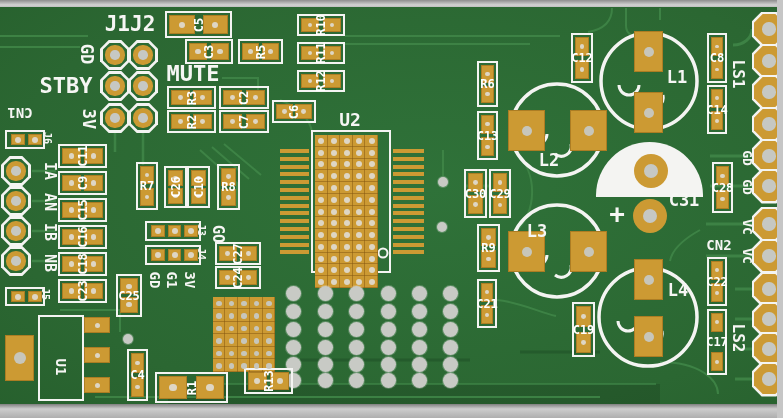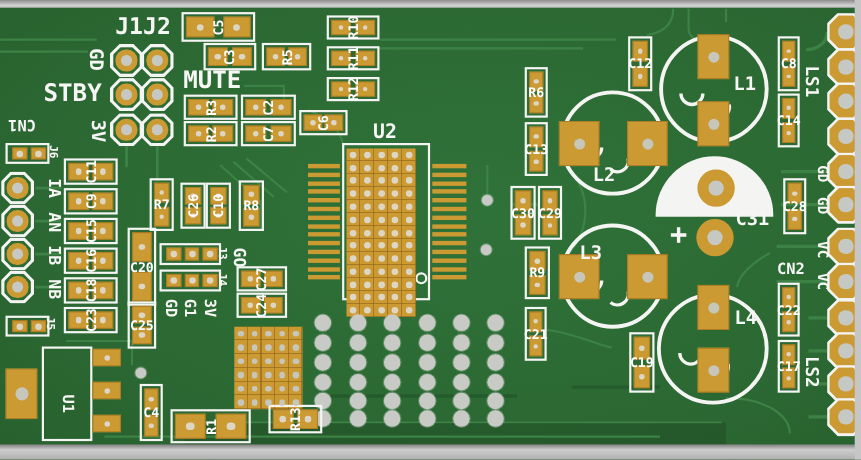--- a/index.html
+++ b/index.html
@@ -315,21 +315,21 @@
     </div>
     <div class="smd" style="left: 707px; top: 257px; width: 20px; height: 49px;">
       <div class="pad" style="left: 2px; top: 2px; width: 12px; height: 18.6px;">
         <div class="dot" style="width: 3.8px; height: 3.8px; left: 50%; top: 50%; margin-left: -1.9px; margin-top: -1.9px;"></div>
       </div>
       <div class="pad" style="left: 2px; bottom: 2px; width: 12px; height: 18.6px;">
         <div class="dot" style="width: 3.8px; height: 3.8px; left: 50%; top: 50%; margin-left: -1.9px; margin-top: -1.9px;"></div>
       </div>
       <div class="ref">C22</div>
     </div>
-    <div class="smd" style="left: 707px; top: 309px; width: 20px; height: 48px; text-align: right;">
+    <div class="smd" style="left: 707px; top: 309px; width: 20px; height: 66px; text-align: right;">
       <div class="pad" style="left: 2px; top: 2px; width: 12px; height: 18.6px;">
         <div class="dot" style="width: 3.8px; height: 3.8px; left: 50%; top: 50%; margin-left: -1.9px; margin-top: -1.9px;"></div>
       </div>
       <div class="pad" style="left: 2px; bottom: 2px; width: 12px; height: 18.6px;">
         <div class="dot" style="width: 3.8px; height: 3.8px; left: 50%; top: 50%; margin-left: -1.9px; margin-top: -1.9px;"></div>
       </div>
       <div class="ref">C17</div>
     </div>
     <div class="smd" style="left: 477px; top: 61px; width: 21px; height: 46px;">
       <div class="pad" style="left: 2px; top: 2px; width: 13px; height: 17.5px;">
@@ -422,29 +422,20 @@
       <div class="ref rot">C26</div>
     </div>
     <div class="smd" style="left: 187px; top: 166px; width: 23px; height: 42px;">
       <div class="pad" style="left: 2px; top: 2px; width: 15px; height: 16px;">
         <div class="dot" style="width: 4.8px; height: 4.8px; left: 50%; top: 50%; margin-left: -2.4px; margin-top: -2.4px;"></div>
       </div>
       <div class="pad" style="left: 2px; bottom: 2px; width: 15px; height: 16px;">
         <div class="dot" style="width: 4.8px; height: 4.8px; left: 50%; top: 50%; margin-left: -2.4px; margin-top: -2.4px;"></div>
       </div>
       <div class="ref rot">C10</div>
-    </div>
-    <div class="smd" style="left: 116px; top: 207px; width: 26px; height: 71px;">
-      <div class="pad" style="left: 2px; top: 2px; width: 18px; height: 27px;">
-        <div class="dot" style="width: 5.8px; height: 5.8px; left: 50%; top: 50%; margin-left: -2.9px; margin-top: -2.9px;"></div>
-      </div>
-      <div class="pad" style="left: 2px; bottom: 2px; width: 18px; height: 27px;">
-        <div class="dot" style="width: 5.8px; height: 5.8px; left: 50%; top: 50%; margin-left: -2.9px; margin-top: -2.9px;"></div>
-      </div>
-      <div class="ref">C20</div>
     </div>
     <div class="smd" style="left: 116px; top: 274px; width: 26px; height: 43px;">
       <div class="pad" style="left: 2px; top: 2px; width: 18px; height: 16.3px;">
         <div class="dot" style="width: 5.2px; height: 5.2px; left: 50%; top: 50%; margin-left: -2.6px; margin-top: -2.6px;"></div>
       </div>
       <div class="pad" style="left: 2px; bottom: 2px; width: 18px; height: 16.3px;">
         <div class="dot" style="width: 5.2px; height: 5.2px; left: 50%; top: 50%; margin-left: -2.6px; margin-top: -2.6px;"></div>
       </div>
       <div class="ref">C25</div>
     </div>

